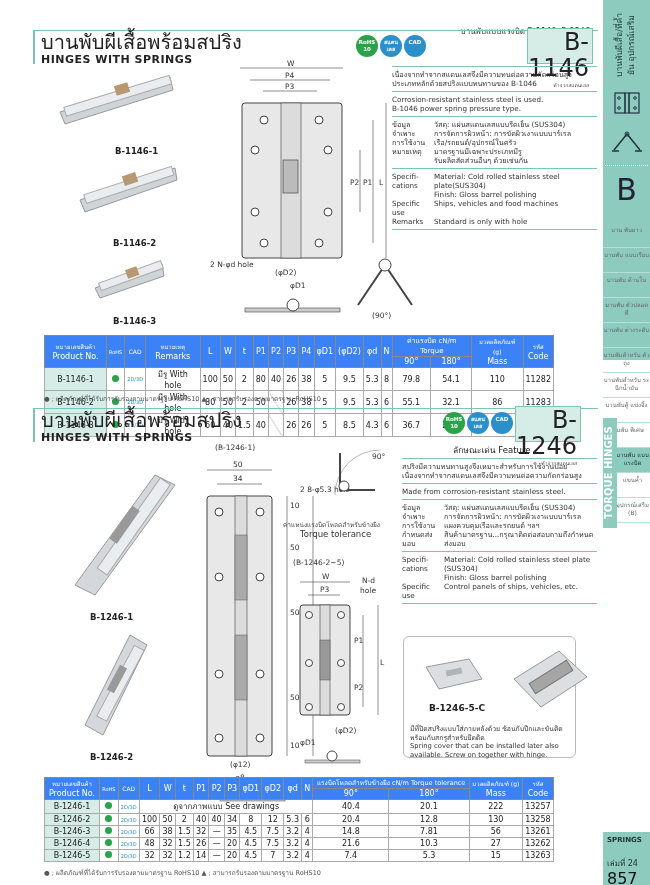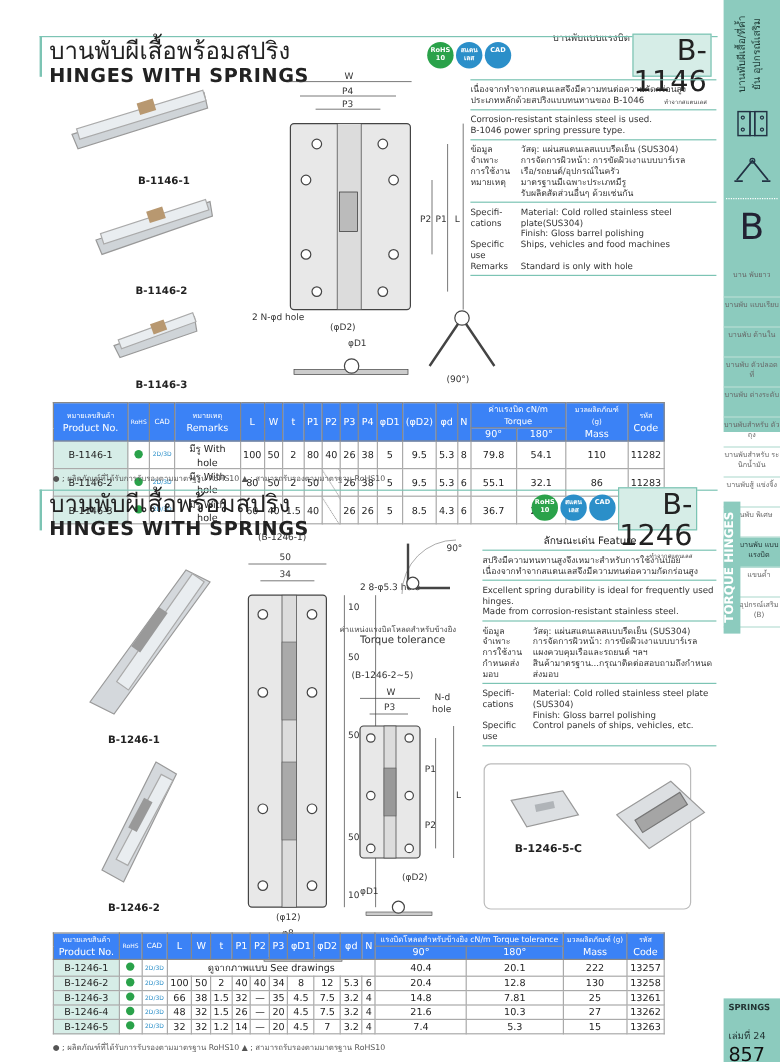--- a/index.html
+++ b/index.html
@@ -19,21 +19,21 @@
                  writing-mode: vertical-rl; transform: rotate(180deg); font-size: 10px; font-weight: bold; color: #fff; text-align: center; }
   .page-box { position: absolute; left: 603px; top: 832px; width: 47px; height: 53px; background: #8ccbbe; padding: 4px 4px; }
   .page-box .brand { font-size: 7px; font-weight: bold; color: #233; }
   .page-box .vol { font-size: 8px; color: #233; margin-top: 13px; }
   .page-box .num { font-size: 16px; color: #111; line-height: 18px; }
 
   .crumb { position: absolute; right: 60px; top: 25px; font-size: 8px; color: #333; }
 
   .title-box { position: absolute; left: 33px; height: 34px; border-left: 2px solid #7cc4b4; border-top: 1px solid #7cc4b4; padding-left: 6px; }
   .title-th { font-size: 20px; color: #222; line-height: 22px; font-family: "DejaVu Sans", sans-serif; }
-  .title-en { font-size: 16px; font-weight: bold; color: #222; letter-spacing: 0.5px; }
+  .title-en { font-size: 11px; font-weight: bold; color: #222; letter-spacing: 0.5px; }
 
   .badge { position: absolute; width: 22px; height: 22px; border-radius: 50%; color: #fff; font-size: 5.5px; font-weight: bold;
            text-align: center; line-height: 7px; padding-top: 4px; }
   .badge.rohs { background: #2aa24a; }
   .badge.cus { background: #2b8fc9; }
   .badge.cad { background: #2b8fc9; }
   .model-box { position: absolute; width: 66px; height: 36px; background: #d6ede7; border: 1px solid #7cc4b4; text-align: right; padding-right: 3px; }
   .model-box .m { font-size: 24px; color: #222; line-height: 26px; }
   .model-box .s { font-size: 5px; color: #444; }
 
@@ -340,21 +340,20 @@
   <div class="s">ทำจากสแตนเลส</div>
 </div>
 <div class="feature-h" style="left:453px;top:443px">ลักษณะเด่น   Feature</div>
 
 <div class="info" style="left:402px;top:458px;width:195px">
   <div class="sec">
     <div>สปริงมีความทนทานสูงจึงเหมาะสำหรับการใช้งานบ่อย</div>
     <div>เนื่องจากทำจากสแตนเลสจึงมีความทนต่อความกัดกร่อนสูง</div>
   </div>
   <div class="sec">
-    <div>Excellent spring durability is ideal for frequently used hinges.</div>
     <div>Made from corrosion-resistant stainless steel.</div>
   </div>
   <div class="sec">
     <div class="row">
         <span class="lbl">ข้อมูล</span>
         <span>วัสดุ: แผ่นสแตนเลสแบบรีดเย็น (SUS304)</span>
       </div>
     <div class="row">
         <span class="lbl">จำเพาะ</span>
         <span>การจัดการผิวหน้า: การขัดผิวเงาแบบบาร์เรล</span>
@@ -473,20 +472,24 @@
 <div class="note-box" style="left:403px;top:636px;width:173px;height:122px">
   <svg class="abs" style="left:20px;top:20px" width="60" height="35">
     <polygon points="2,10 45,2 58,22 15,32" fill="#dcdfe2" stroke="#999"></polygon>
     <rect x="22" y="12" width="16" height="6" transform="rotate(-12 30 15)" fill="#b0b4b8"></rect>
   </svg>
   <svg class="abs" style="left:105px;top:12px" width="80" height="60">
     <polygon points="5,30 50,2 78,28 32,58" fill="#dcdfe2" stroke="#999"></polygon>
     <rect x="20" y="22" width="44" height="12" transform="rotate(-32 42 28)" fill="#a5a5a5" stroke="#777"></rect>
   </svg>
   <div class="abs" style="left:25px;top:66px;font-size:9px;font-weight:bold;color:#222">B-1246-5-C</div>
+  <div class="txt">
+    <div>มีที่ปิดสปริงแบบใส่ภายหลังด้วย ซ้อนกับปีกและขันติดพร้อมกับสกรูสำหรับยึดติด</div>
+    <div>Spring cover that can be installed later also available. Screw on together with hinge.</div>
+  </div>
 </div>
 
 <table class="spec" style="left:44px;top:777px;width:510px">
   <tbody>
       <tr>
     <th rowspan="2" style="width:55px">
           <div style="font-size:6px">หมายเลขสินค้า</div>
           <div>Product No.</div>
         </th>
     <th rowspan="2" style="font-size:5px">RoHS</th>
@@ -553,21 +556,21 @@
         <td>1.5</td>
         <td>32</td>
         <td>—</td>
         <td>35</td>
         <td>4.5</td>
         <td>7.5</td>
         <td>3.2</td>
         <td>4</td>
         <td>14.8</td>
         <td>7.81</td>
-        <td>25</td>
+        <td>56</td>
         <td>13261</td>
   </tr>
   <tr>
     <td class="pn">B-1246-4</td>
         <td><span class="dot"></span></td>
         <td class="cadt">2D/3D</td>
     <td>48</td>
         <td>32</td>
         <td>1.5</td>
         <td>26</td>

